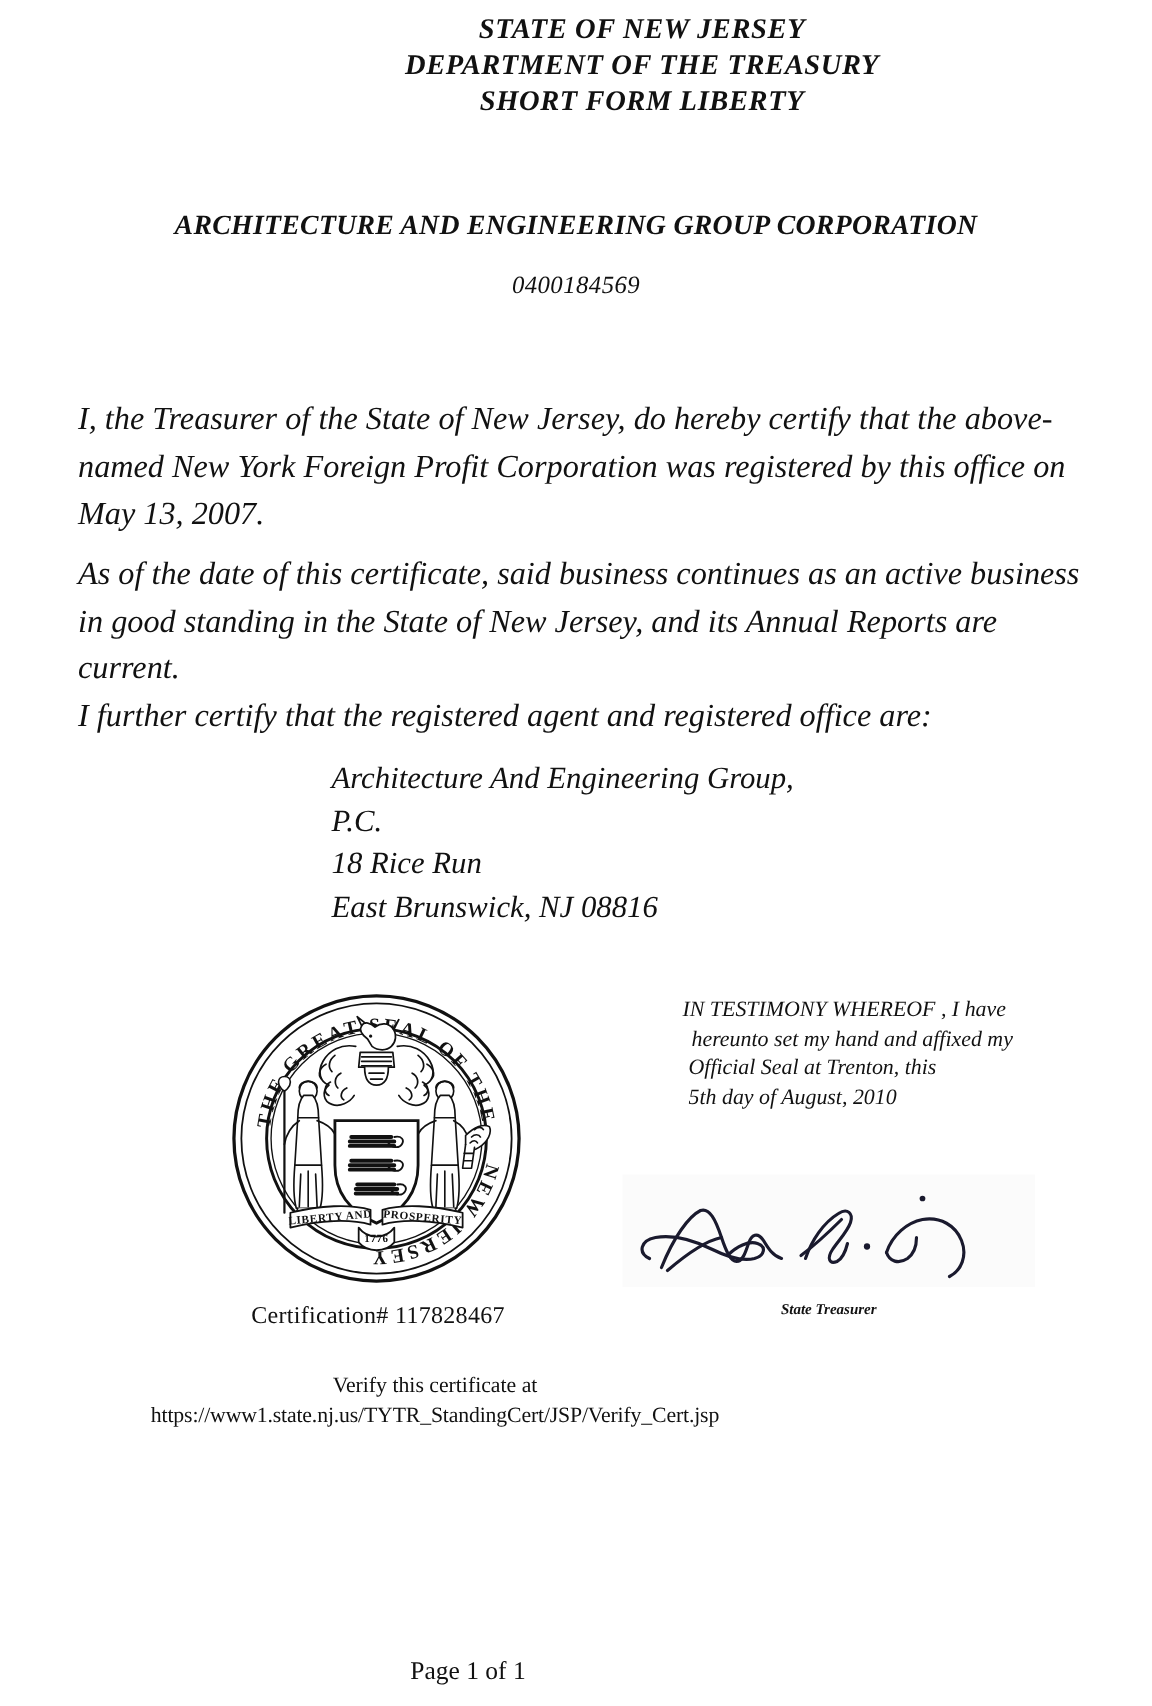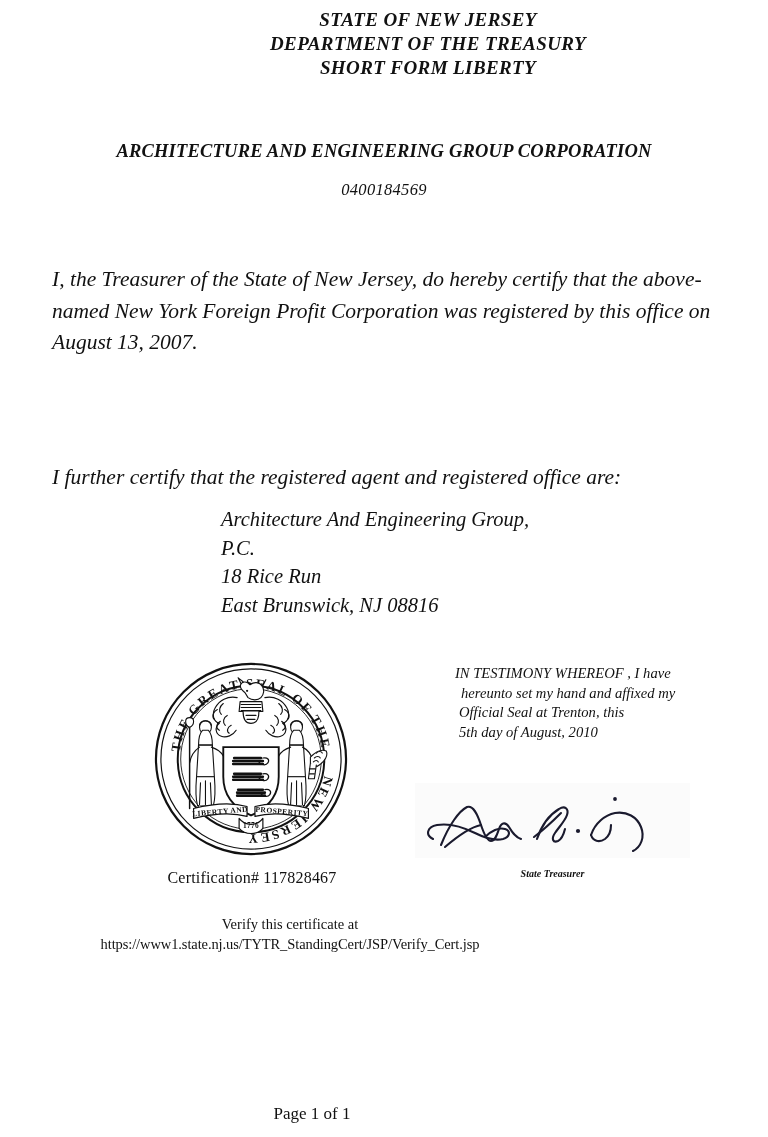--- a/index.html
+++ b/index.html
@@ -182,21 +182,22 @@
     <div class="hline">STATE OF NEW JERSEY</div>
     <div class="hline">DEPARTMENT OF THE TREASURY</div>
     <div class="hline">SHORT FORM LIBERTY</div>
   </div>
 
   <div class="entity-block">
     <div class="entity-name">ARCHITECTURE AND ENGINEERING GROUP CORPORATION</div>
     <div class="entity-id">0400184569</div>
   </div>
 
-  <div class="body-text" id="para-1">I, the Treasurer of the State of New Jersey, do hereby certify that the above-named New York Foreign Profit Corporation was registered by this office on August 13, 2007.</div>
+  <div class="body-text" id="para-1">I, the Treasurer of the State of New Jersey, do hereby certify that the above-named New York Foreign Profit Corporation was registered by this office on May 13, 2007.</div>
+  <div class="body-text" id="para-2">As of the date of this certificate, said business continues as an active business in good standing in the State of New Jersey, and its Annual Reports are current.</div>
   <div class="body-text" id="para-3">I further certify that the registered agent and registered office are:</div>
 
   <div class="agent-address">
     <div>Architecture And Engineering Group,</div>
     <div>P.C.</div>
     <div>18 Rice Run</div>
     <div>East Brunswick, NJ 08816</div>
   </div>
 
   <div class="seal-wrap">

